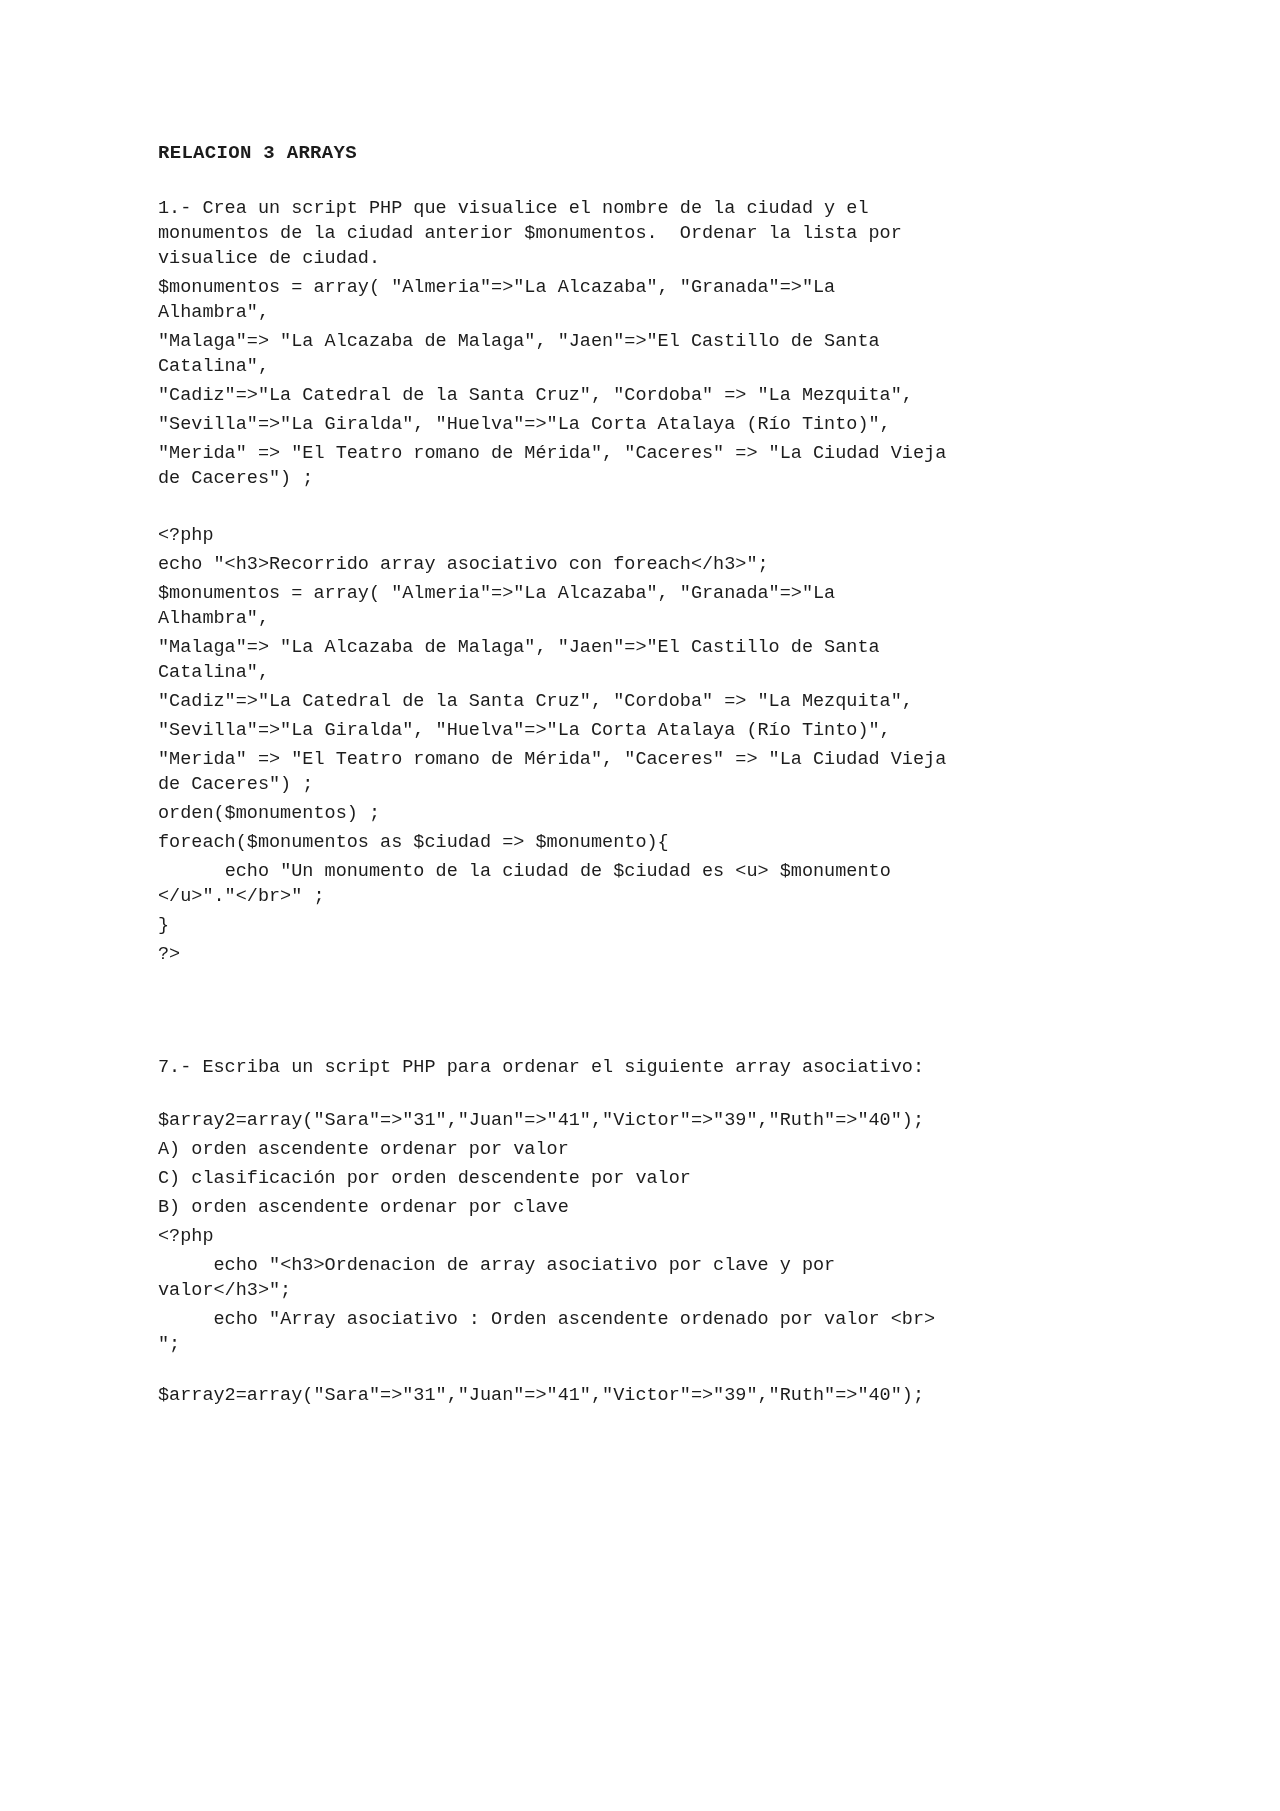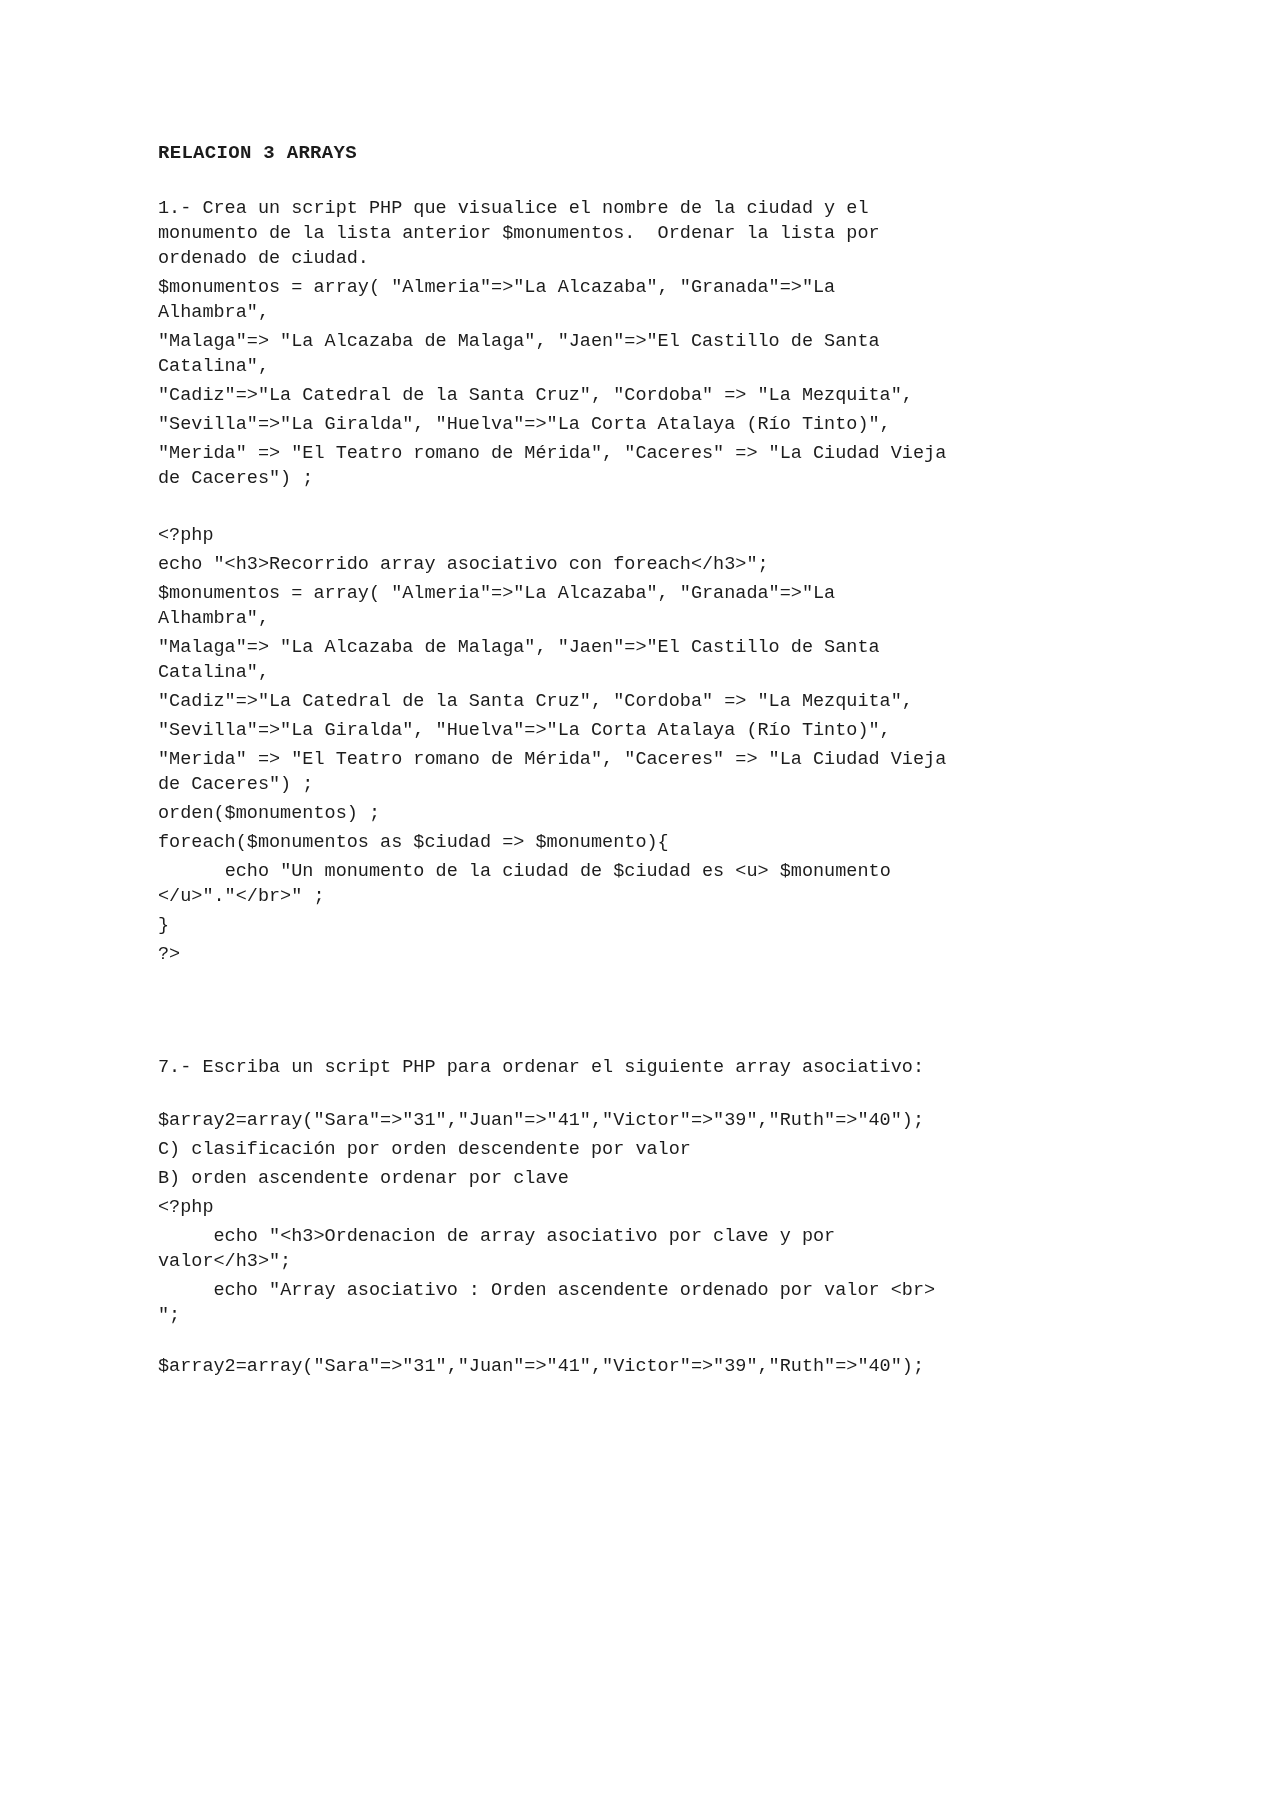--- a/index.html
+++ b/index.html
@@ -53,22 +53,22 @@
 </style>
 </head>
 <body>
 
 <div class="page">
   <div class="content">
     <div class="doc-title">RELACION 3 ARRAYS</div>
     <div>
         <div class="block">
           <div class="line">1.- Crea un script PHP que visualice el nombre de la ciudad y el</div>
-          <div class="line">monumento de la lista anterior $monumentos.  Ordenar la lista por</div>
-          <div class="line">ordenado de ciudad.</div>
+          <div class="line">monumentos de la ciudad anterior $monumentos.  Ordenar la lista por</div>
+          <div class="line">visualice de ciudad.</div>
         </div>
         <div class="block">
           <div class="line">$monumentos = array( "Almeria"=&gt;"La Alcazaba", "Granada"=&gt;"La</div>
           <div class="line">Alhambra",</div>
         </div>
         <div class="block">
           <div class="line">"Malaga"=&gt; "La Alcazaba de Malaga", "Jaen"=&gt;"El Castillo de Santa</div>
           <div class="line">Catalina",</div>
         </div>
         <div class="block">
@@ -124,20 +124,23 @@
         </div>
         <div class="gap" style="height: 84px;"></div>
         <div class="block">
           <div class="line">7.- Escriba un script PHP para ordenar el siguiente array asociativo:</div>
         </div>
         <div class="gap" style="height: 24px;"></div>
         <div class="block">
           <div class="line">$array2=array("Sara"=&gt;"31","Juan"=&gt;"41","Victor"=&gt;"39","Ruth"=&gt;"40");</div>
         </div>
         <div class="block">
+          <div class="line">A) orden ascendente ordenar por valor</div>
+        </div>
+        <div class="block">
           <div class="line">C) clasificación por orden descendente por valor</div>
         </div>
         <div class="block">
           <div class="line">B) orden ascendente ordenar por clave</div>
         </div>
         <div class="block">
           <div class="line">&lt;?php</div>
         </div>
         <div class="block">
           <div class="line">     echo "&lt;h3&gt;Ordenacion de array asociativo por clave y por</div>

